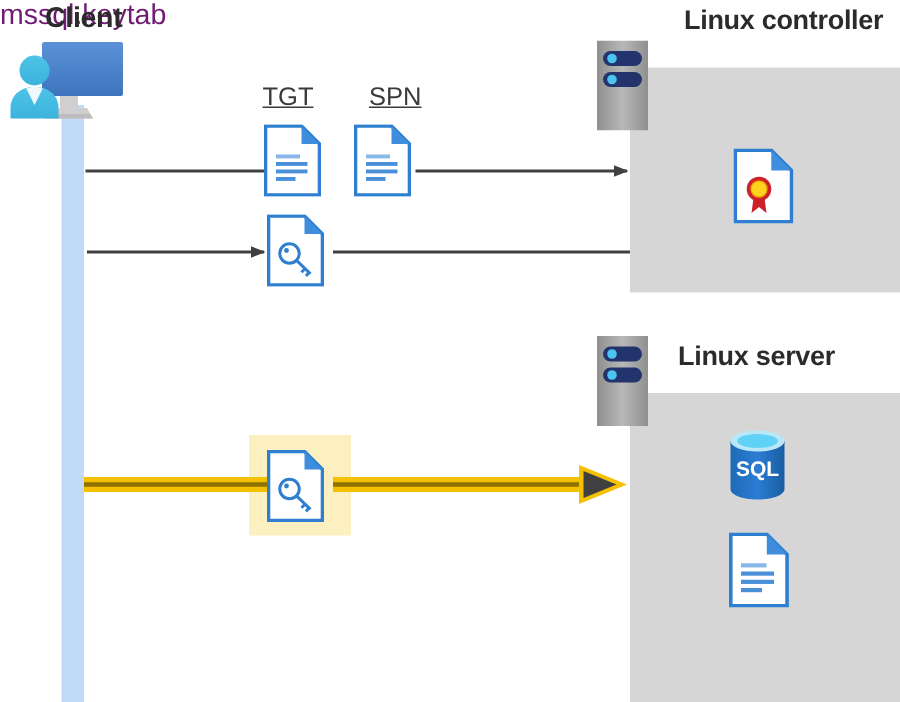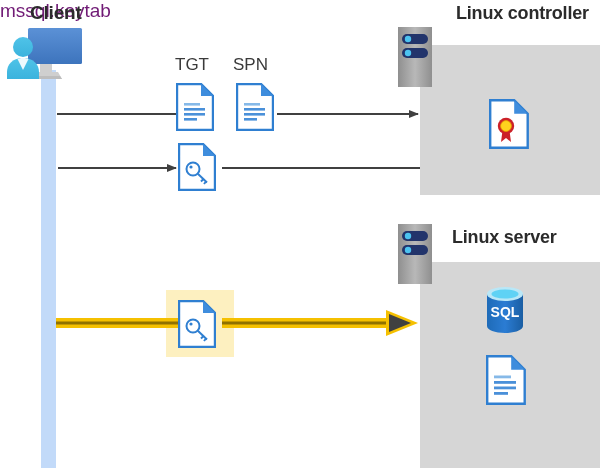--- a/index.html
+++ b/index.html
@@ -28,24 +28,24 @@
     font-weight:bold;
     color:#2b2b2b;
     letter-spacing:-0.2px;
     line-height:1.18;
   }
   #client-title{left:30px;top:2px;font-size:19px;}
   #dc-title{left:456px;top:3px;font-size:18px;width:140px;}
   #linux-title{left:452px;top:227px;font-size:18px;width:150px;}
 
   .plain-label{
-    position:absolute;color:#3a3a3a;font-size:17px;
+    position:absolute;color:#3a3a3a;font-size:17px;text-decoration:underline;
   }
   #tgt-label{left:175px;top:55px;}
-  #spn-label{left:233px;top:55px;}
+  #spn-label{left:246px;top:55px;}
   #keytab-label{left:440px;top:420px;font-size:19px;color:#701a75;}
 
   
   #client-icon{position:absolute;left:4px;top:24px;width:88px;height:62px;}
 
   
   .server-icon{position:absolute;width:34px;height:60px;}
   #dc-server{left:398px;top:27px;}
   #linux-server{left:398px;top:224px;}
 

